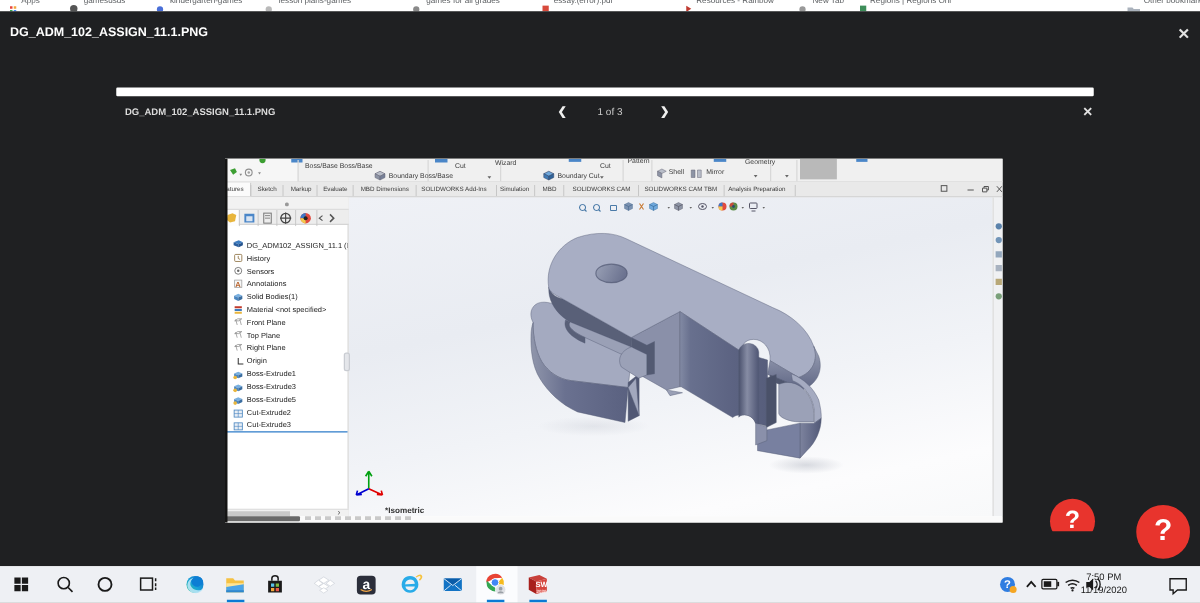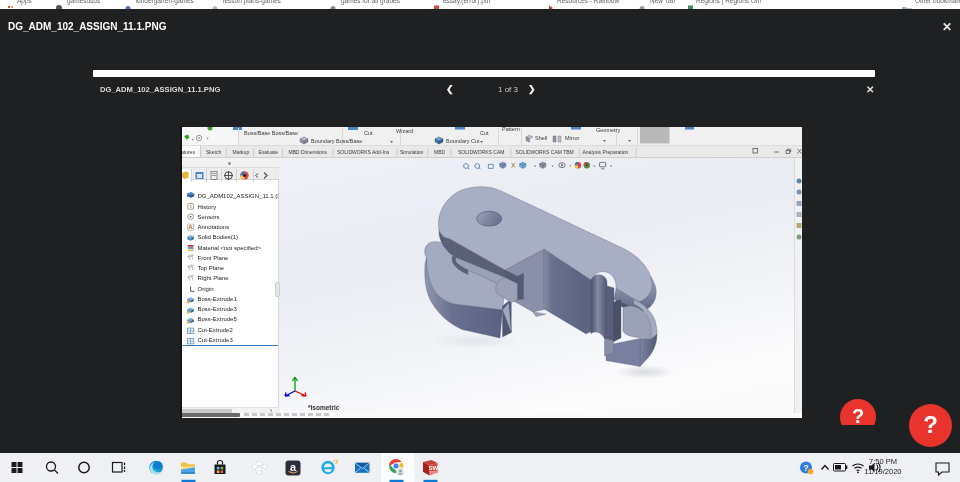--- a/index.html
+++ b/index.html
@@ -10,21 +10,21 @@
   
   #bookbar { left:0; top:0; width:960px; height:9px; background:#fff; overflow:hidden; }
   #bookbar .bi { position:absolute; top:-3.5px; font-size:6.5px; color:#5d6063; white-space:nowrap; }
 
   
   #overlay { left:0; top:9px; width:960px; height:444px; background:#1f2022; }
   #title1 { left:8px; top:20.5px; font-size:10px; font-weight:bold; color:#fff; }
   #x1 { left:942px; top:20px; font-size:12px; font-weight:bold; color:#e3e3e3; }
   #progress { left:93px; top:70px; width:782px; height:6.5px; background:#fff; border-radius:1px; }
   #title2 { left:100px; top:85px; font-size:7.6px; font-weight:bold; color:#dcdcdc; }
-  #pager { left:478px; top:84.5px; font-size:8px; color:#c9c9c9;margin-left:20px; }
+  #pager { left:478px; top:84.5px; font-size:8px; color:#c9c9c9; }
   #chevL, #chevR { top:83.5px; font-size:9px; font-weight:bold; color:#f0f0f0; }
   #chevL { left:446px; }
   #chevR { left:528px; }
   #x2 { left:866px; top:83.5px; font-size:10px; font-weight:bold; color:#e3e3e3; }
 
   
   #help1c { left:839px; top:398px; width:38px; height:26.5px; overflow:hidden; }
   #help1 { position:absolute; left:1px; top:1px; width:36px; height:36px; border-radius:50%; background:#e8342d; color:#fff; font-size:20px; font-weight:bold; text-align:center; line-height:34px; }
   #help2 { left:909px; top:403.5px; width:43px; height:43px; border-radius:50%; background:#e8342d; color:#fff; font-size:24px; font-weight:bold; text-align:center; line-height:41px; }
 

